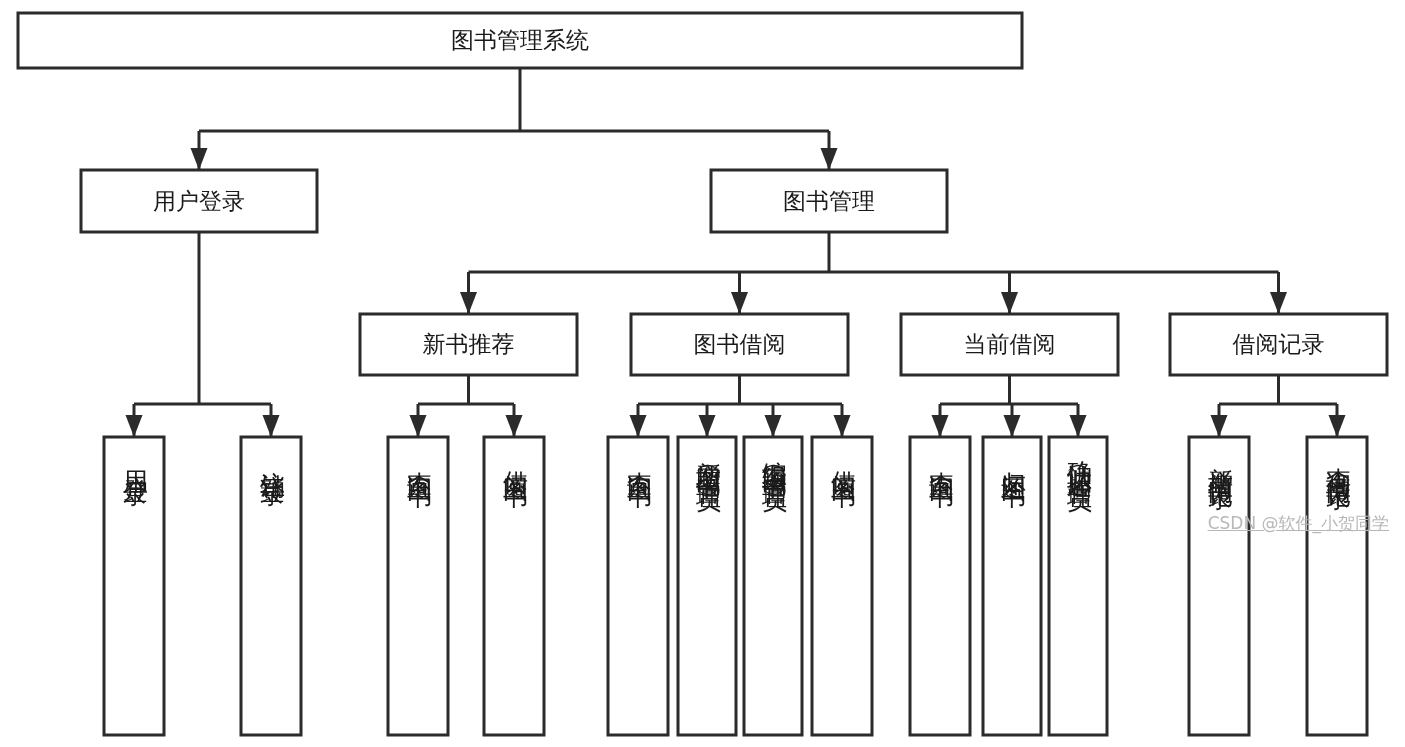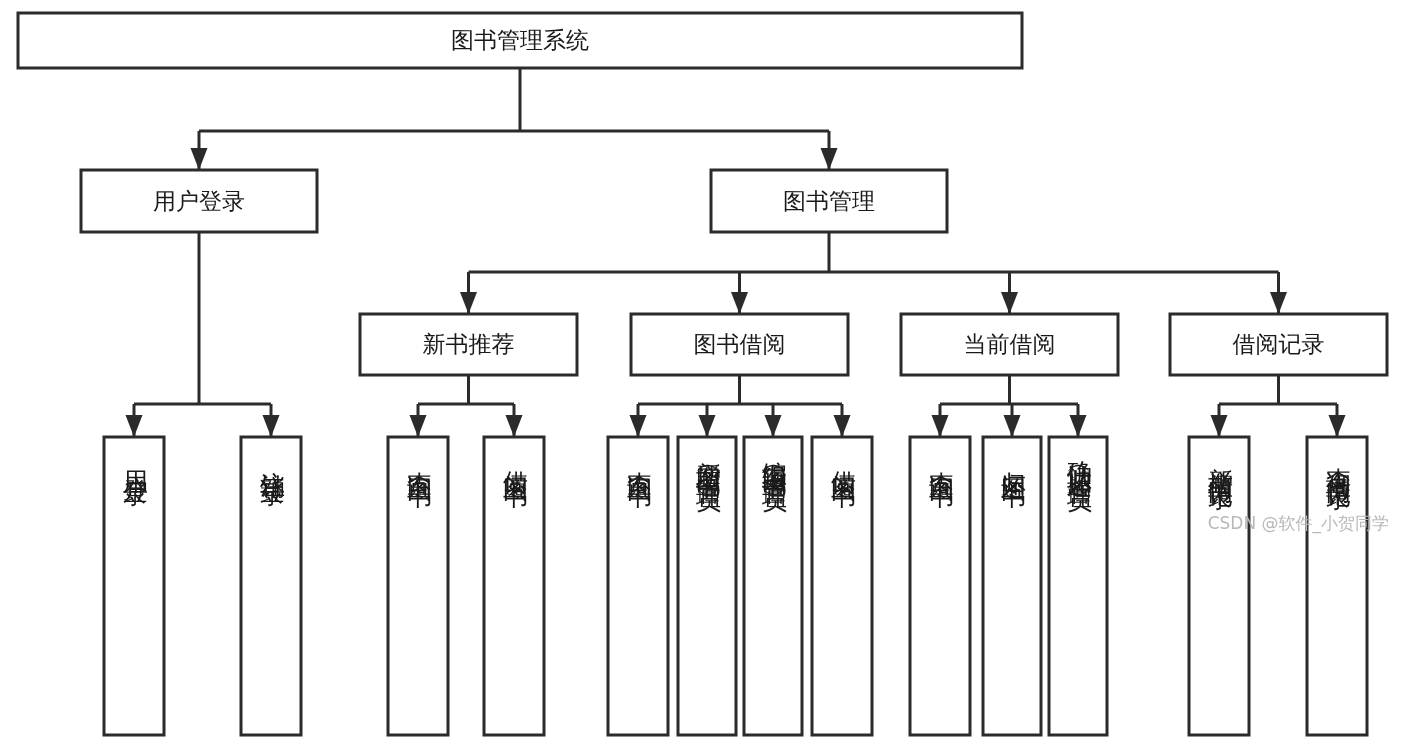--- a/index.html
+++ b/index.html
@@ -62,20 +62,21 @@
   .watermark {
     position: absolute;
     right: 16px;
     bottom: 6px;
     font-family: "DejaVu Sans", "Liberation Sans", sans-serif;
     font-size: 17px;
     color: #b8b8b8;
     white-space: nowrap;
     pointer-events: none;
     user-select: none;
+    text-decoration: underline;
   }
 </style>
 </head>
 <body>
 
 <div id="diagram-root">
 
   <svg id="tree-svg" viewBox="0 0 1405 747" xmlns="http://www.w3.org/2000/svg">
     <g id="edges-layer">
         <line class="edge-line" x1="520" y1="68" x2="520" y2="131"></line>

